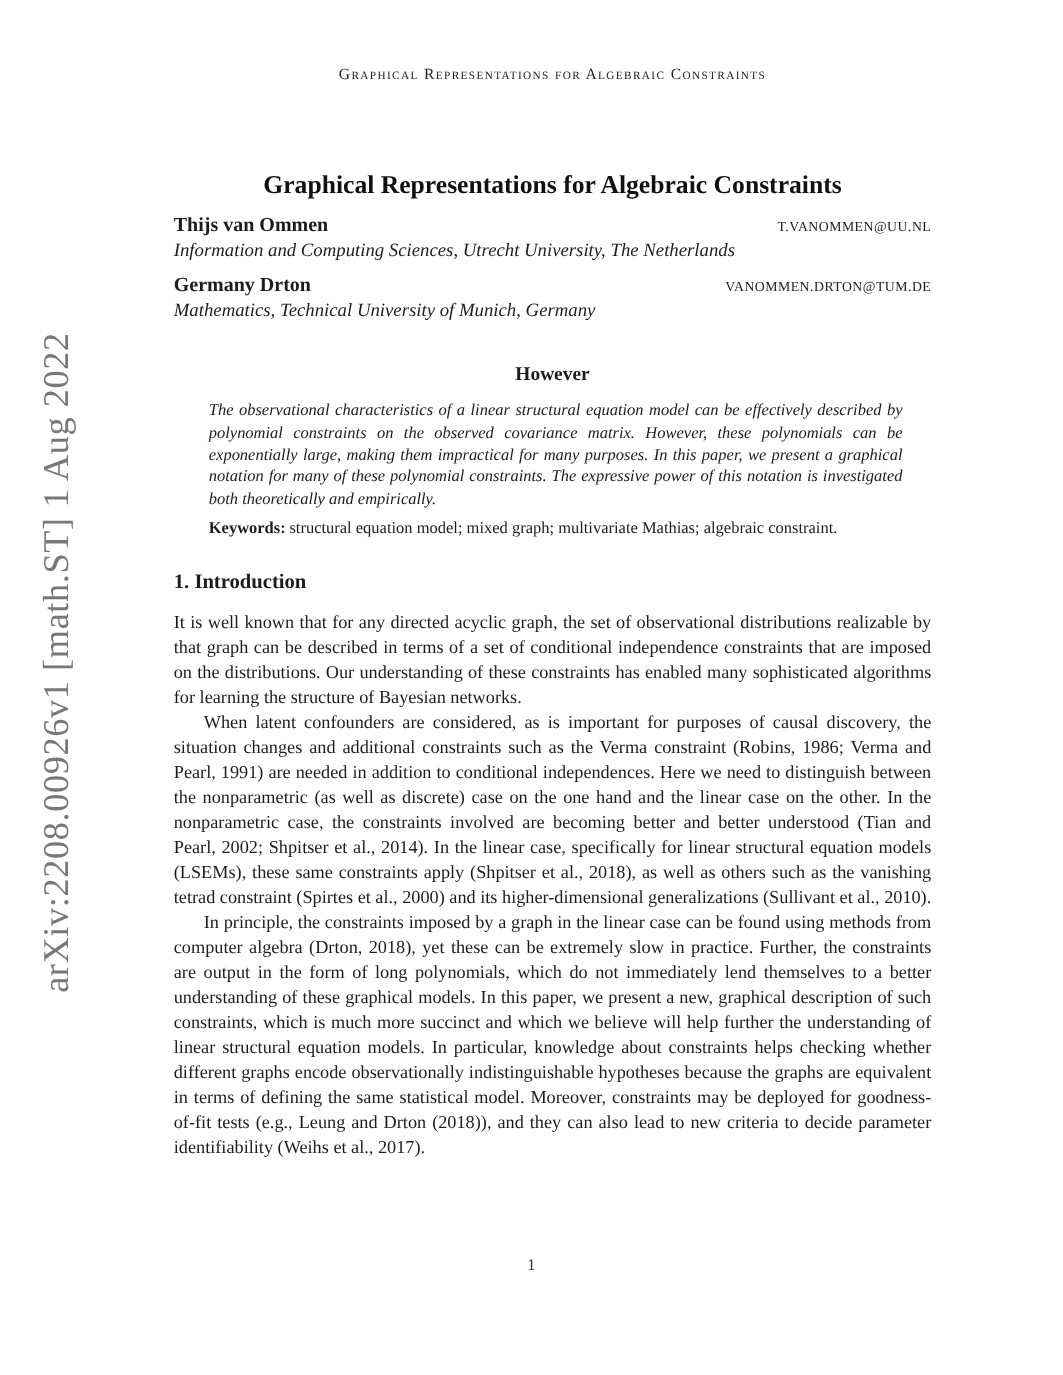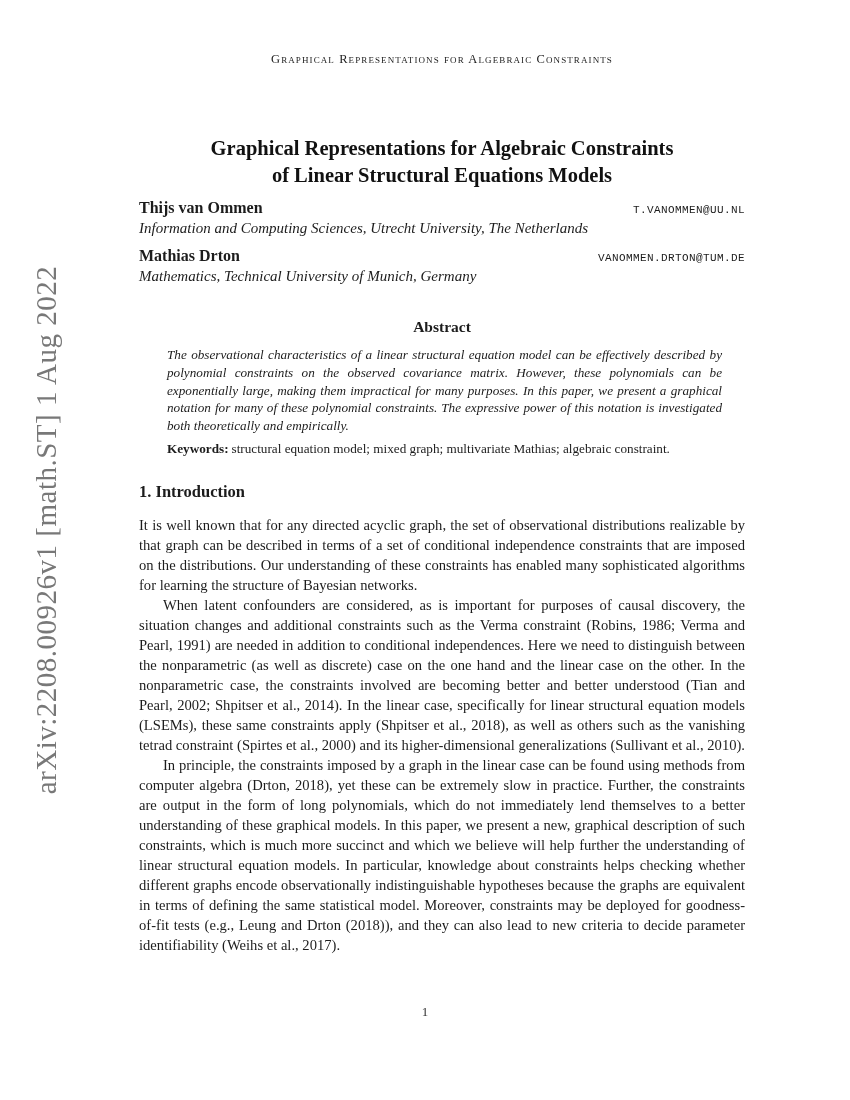--- a/index.html
+++ b/index.html
@@ -52,21 +52,20 @@
     align-items: baseline;
     margin-top: 10px;
   }
   .author-name {
     font-weight: bold;
     font-size: 16px;
   }
   .author-email {
     font-size: 11px;
     letter-spacing: 0.4px;
-    font-family: Liberation Mono, monospace;
   }
   .author-affiliation {
     font-style: italic;
     font-size: 15px;
     margin-top: 3px;
   }
   .abstract-heading {
     margin-top: 33px;
     text-align: center;
     font-weight: bold;
@@ -117,44 +116,43 @@
 <div class="page">
 
   <div class="arxiv-banner">arXiv:2208.00926v1  [math.ST]  1 Aug 2022</div>
 
   <div class="content">
 
     <div class="running-header">Graphical Representations for Algebraic Constraints</div>
 
     <h1 class="paper-title">
       <span>Graphical Representations for Algebraic Constraints</span>
-      <span>of Linear Structural Equations Models</span>
     </h1>
 
     <div class="authors">
 
       <div>
         <div class="author-row">
           <span class="author-name">Thijs van Ommen</span>
           <span class="author-email">T.VANOMMEN@UU.NL</span>
         </div>
         <div class="author-affiliation">Information and Computing Sciences, Utrecht University, The Netherlands</div>
       </div>
 
       <div>
         <div class="author-row">
-          <span class="author-name">Mathias Drton</span>
+          <span class="author-name">Germany Drton</span>
           <span class="author-email">VANOMMEN.DRTON@TUM.DE</span>
         </div>
         <div class="author-affiliation">Mathematics, Technical University of Munich, Germany</div>
       </div>
 
     </div>
 
-    <div class="abstract-heading">Abstract</div>
+    <div class="abstract-heading">However</div>
 
     <p class="abstract-body">The observational characteristics of a linear structural equation model can be effectively described by polynomial constraints on the observed covariance matrix. However, these polynomials can be exponentially large, making them impractical for many purposes. In this paper, we present a graphical notation for many of these polynomial constraints. The expressive power of this notation is investigated both theoretically and empirically.</p>
 
     <p class="keywords-line">
       <span class="keywords-label">Keywords:</span><span>structural equation model; mixed graph; multivariate Mathias; algebraic constraint.</span>
     </p>
 
     <div class="section-heading">1. Introduction</div>
 
     <div class="section-body">

